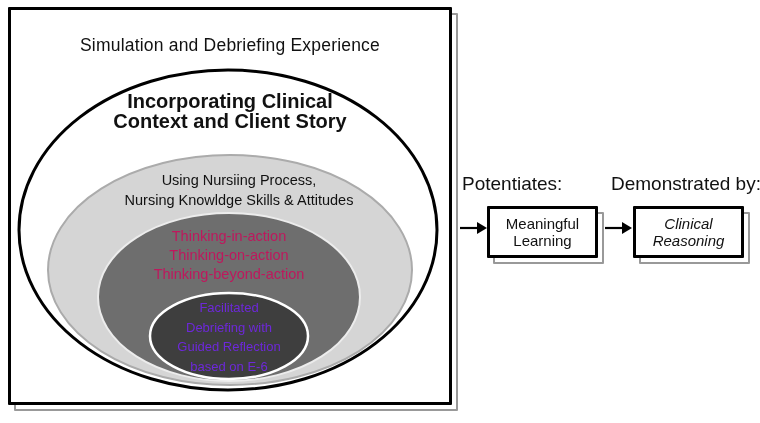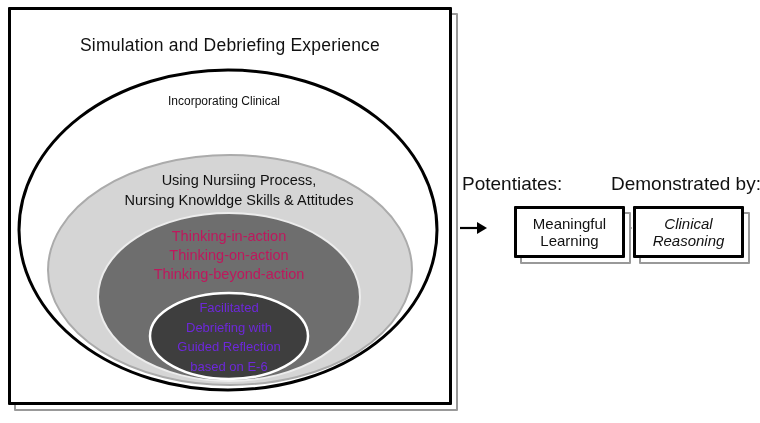--- a/index.html
+++ b/index.html
@@ -49,21 +49,21 @@
     text-align: center;
     color: #111111;
   }
   .title-text {
     left: 8px;
     top: 35px;
     width: 444px;
     font-size: 17.5px;
     letter-spacing: 0.2px;
   }
-  .ring0-text { left: 24px;  top: 91px;  width: 400px; font-size: 12px; line-height: 20px; }
+  .ring0-text { left: 30px;  top: 91px;  width: 400px; font-size: 20px; line-height: 20px; font-weight: bold; }
   .ring1-text { left: 64px;  top: 171px; width: 350px; font-size: 14.5px; line-height: 19.5px; }
   .ring2-text { left: 98px;  top: 227px; width: 262px; font-size: 14.5px; line-height: 19px; color: #be185d; }
   .ring3-text { left: 150px; top: 298px; width: 158px; font-size: 13px; line-height: 19.7px; color: #6d28d9; }
 
   .flow-label {
     position: absolute;
     z-index: 3;
     font-size: 19px;
     color: #111111;
     white-space: nowrap;
@@ -84,21 +84,21 @@
     z-index: 3;
     display: flex;
     flex-direction: column;
     align-items: center;
     justify-content: center;
     font-size: 15px;
     line-height: 17px;
     text-align: center;
     color: #111111;
   }
-  .box-meaningful { left: 514px; }
+  .box-meaningful { left: 487px; }
   .box-clinical   { left: 633px; font-style: italic; }
 </style>
 </head>
 <body>
 
 <div class="canvas">
 
   <div class="panel"></div>
 
   <svg class="venn-svg" width="760" height="423" viewBox="0 0 760 423">
@@ -114,20 +114,21 @@
     <g>
       <line class="arrow-line" x1="605" y1="228" x2="623" y2="228"></line>
       <polygon class="arrow-head" points="622,222 632,228 622,234"></polygon>
     </g>
   </svg>
 
   <div class="txt title-text">Simulation and Debriefing Experience</div>
 
   <div class="txt ring0-text">
     <div>Incorporating Clinical</div>
+    <div>Context and Client Story</div>
   </div>
 
   <div class="txt ring1-text">
     <div>Using Nursiing Process,</div>
     <div>Nursing Knowldge Skills &amp; Attitudes</div>
   </div>
 
   <div class="txt ring2-text">
     <div>Thinking-in-action</div>
     <div>Thinking-on-action</div>

